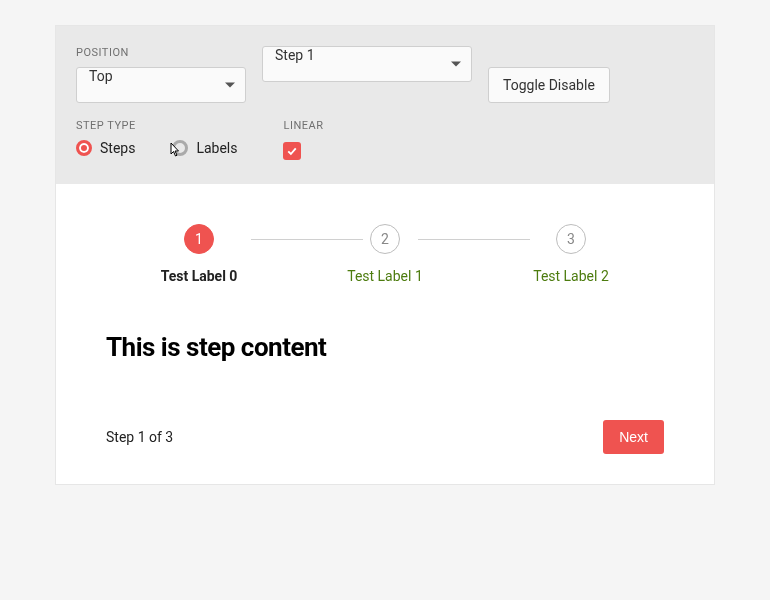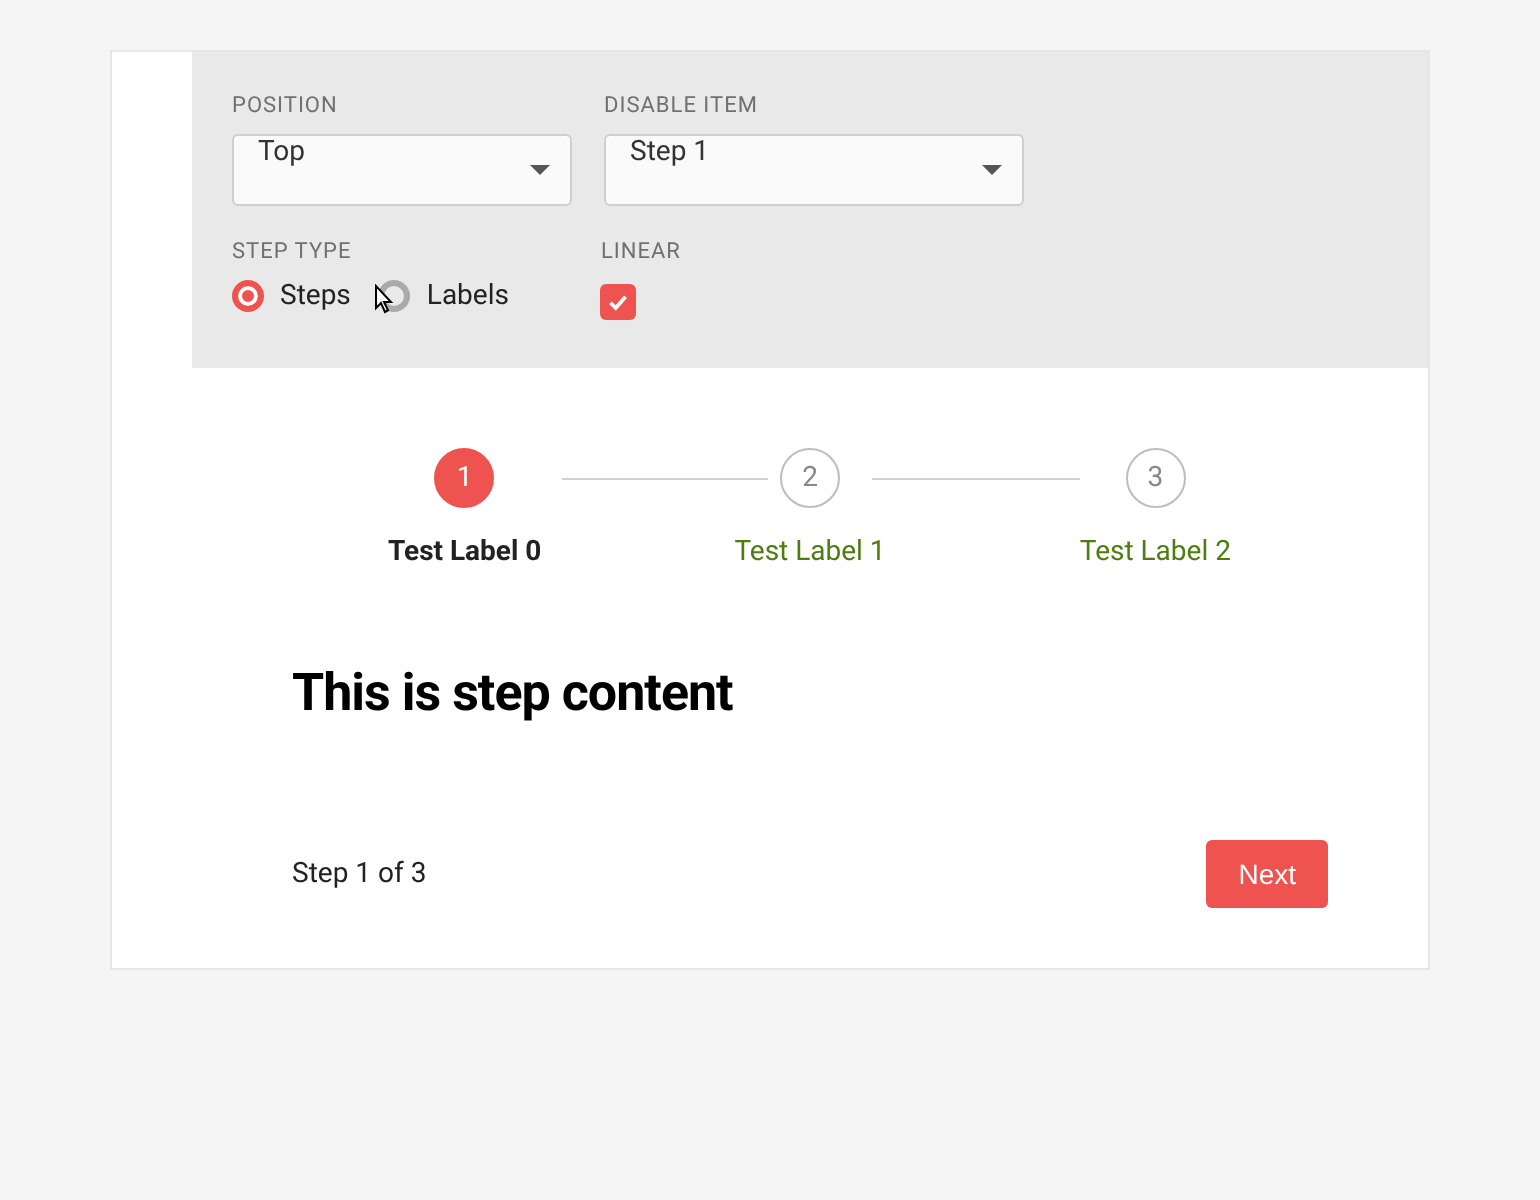--- a/index.html
+++ b/index.html
@@ -9,21 +9,20 @@
     background: #f5f5f5;
     width: 770px;
     height: 600px;
     overflow: hidden;
     padding: 25px 55px;
   }
   .card {
     width: 660px;
     background: #fff;
     border: 1px solid #e6e6e6;
-    padding-left: 40px;
   }
   .config {
     background: #e9e9e9;
     padding: 20px 20px 24px 20px;
   }
   .row { display: flex; align-items: flex-start; gap: 16px; }
   .row + .row { margin-top: 16px; }
   .col { display: flex; flex-direction: column; position: relative; }
   .lab {
     font-size: 11px;
@@ -59,21 +58,21 @@
     background: #fafafa;
     border: 1px solid #cfcfcf;
     border-radius: 3px;
     padding: 0 14px;
     font-size: 14px;
     color: #333;
     display: flex;
     align-items: center;
     cursor: pointer;
   }
-  .radios { display: flex; align-items: flex-start; gap: 14px; }
+  .radios { display: flex; align-items: flex-start; gap: 37px; }
   .radio { display: flex; align-items: center; gap: 8px; cursor: pointer; position: relative; }
   .radio .ring {
     width: 16px; height: 16px; border-radius: 50%;
     border: 3px solid #aaa;
     display: inline-block;
   }
   .radio.selected .ring {
     border-color: #ef5350;
     box-shadow: inset 0 0 0 2px #fff, inset 0 0 0 8px #ef5350;
   }
@@ -161,24 +160,29 @@
   <div class="config">
     <div class="row">
       <div class="col" style="width:170px">
         <span class="lab">POSITION</span>
         <div class="select">
           <span>Top</span>
           <span class="caret"></span>
         </div>
       </div>
       <div class="col" style="width:210px">
-        <span class="lab">DISABLE ITEM</span>
         <div class="select">
           <span>Step 1</span>
           <span class="caret"></span>
+        </div>
+      </div>
+      <div class="col" style="justify-content:flex-end">
+        <span class="lab" style="visibility:hidden">.</span>
+        <div class="btn">
+          <span>Toggle Disable</span>
         </div>
       </div>
     </div>
 
     <div class="row">
       <div class="col">
         <span class="lab">STEP TYPE</span>
         <div class="radios">
           <div class="radio selected">
             <span class="ring"></span>

